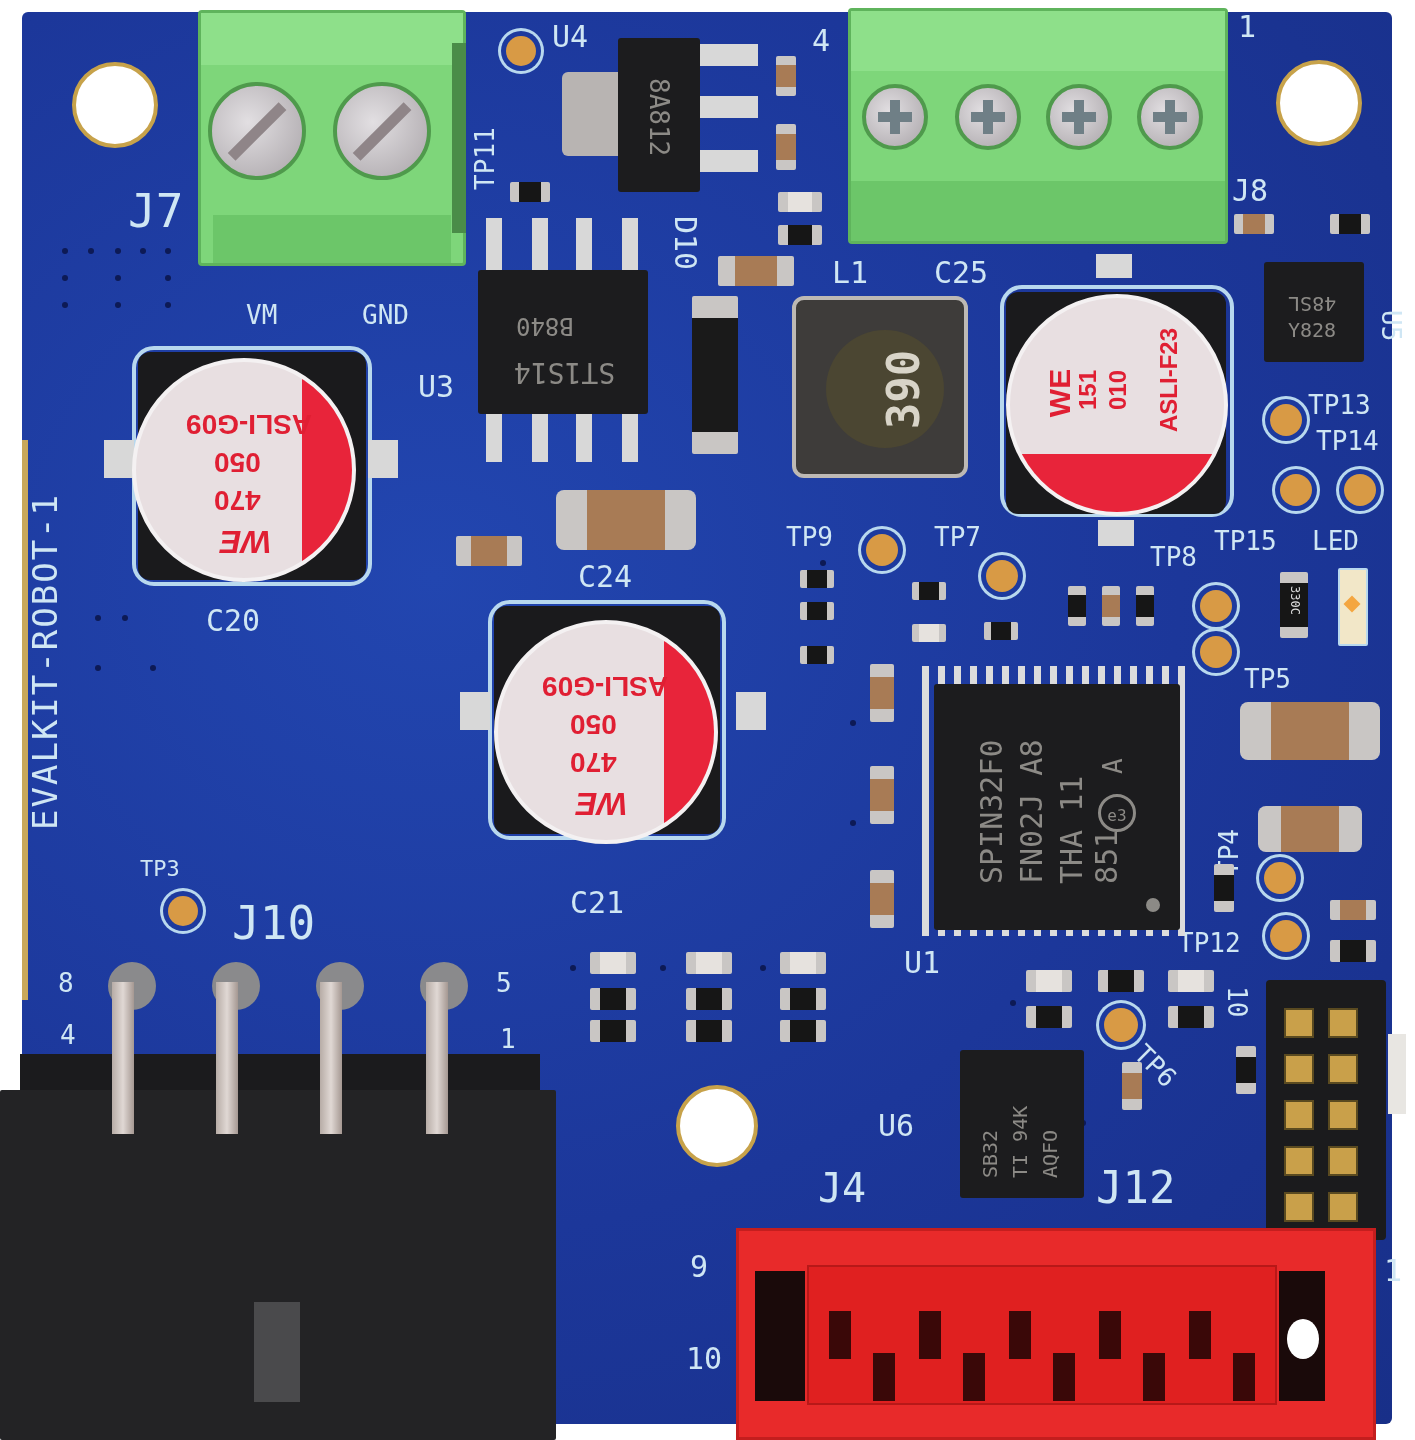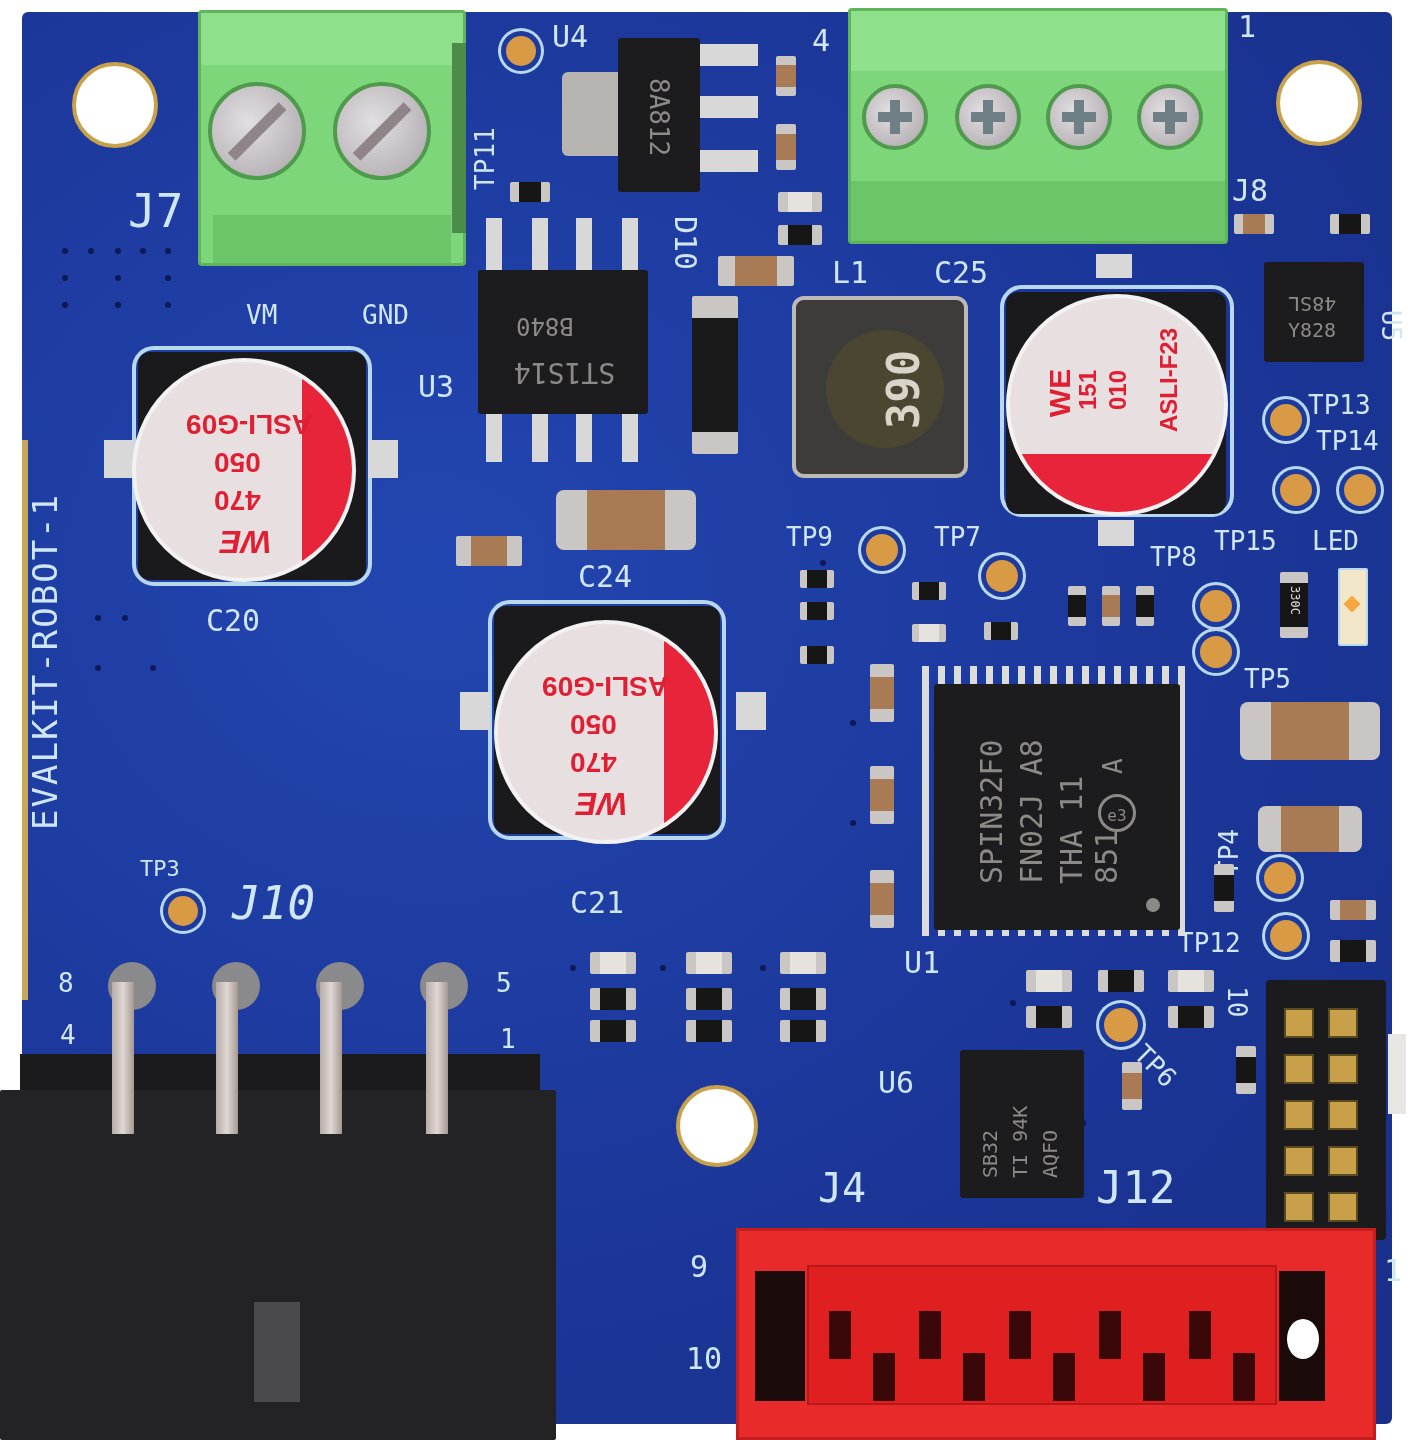--- a/index.html
+++ b/index.html
@@ -281,21 +281,21 @@
 <div class="smd resv" style="left:1236px;top:1046px;width:20px;height:48px;"></div>
 
 <div class="tp" style="left:1104px;top:1008px;width:34px;height:34px;"></div>
 <div class="silk silk-sm" style="left:1148px;top:1040px;transform:rotate(45deg);transform-origin:left top;">TP6</div>
 
 <div class="ic" style="left:960px;top:1050px;width:124px;height:148px;">
   <div class="abs" style="left:18px;top:128px;font-size:20px;transform:rotate(-90deg);transform-origin:left top;">SB32</div>
   <div class="abs" style="left:48px;top:128px;font-size:20px;transform:rotate(-90deg);transform-origin:left top;">TI 94K</div>
   <div class="abs" style="left:78px;top:128px;font-size:20px;transform:rotate(-90deg);transform-origin:left top;">AQFO</div>
 </div>
-<div class="silk silk-md" style="left:878px;top:1068px;text-align:right;">U6</div>
+<div class="silk silk-md" style="left:878px;top:1111px;text-align:right;">U6</div>
 
 <div class="silk silk-md" style="left:1096px;top:1166px;font-size:44px;">J12</div>
 <div class="silk silk-sm" style="left:1224px;top:986px;transform:rotate(90deg);transform-origin:left top;left:1250px;">10</div>
 <div class="black-hdr" style="left:1266px;top:980px;width:120px;height:260px;border-radius:4px;">
   <div class="gold-pad" style="left:18px;top:28px;width:30px;height:30px;"></div>
     <div class="gold-pad" style="left:62px;top:28px;width:30px;height:30px;"></div>
   <div class="gold-pad" style="left:18px;top:74px;width:30px;height:30px;"></div>
     <div class="gold-pad" style="left:62px;top:74px;width:30px;height:30px;"></div>
   <div class="gold-pad" style="left:18px;top:120px;width:30px;height:30px;"></div>
     <div class="gold-pad" style="left:62px;top:120px;width:30px;height:30px;"></div>
@@ -323,21 +323,21 @@
     <div class="red-slot" style="left:450px;top:80px;width:22px;height:48px;"></div>
   <div class="red-slot" style="left:134px;top:122px;width:22px;height:48px;"></div>
     <div class="red-slot" style="left:224px;top:122px;width:22px;height:48px;"></div>
     <div class="red-slot" style="left:314px;top:122px;width:22px;height:48px;"></div>
     <div class="red-slot" style="left:404px;top:122px;width:22px;height:48px;"></div>
     <div class="red-slot" style="left:494px;top:122px;width:22px;height:48px;"></div>
 </div>
 
 <div class="tp" style="left:168px;top:896px;width:30px;height:30px;"></div>
 <div class="silk silk-sm" style="left:140px;top:858px;font-size:22px;">TP3</div>
-<div class="silk silk-lg" style="left:232px;top:880px;font-style:italic;">J10</div>
+<div class="silk silk-lg" style="left:232px;top:900px;">J10</div>
 <div class="silk silk-sm" style="left:58px;top:970px;">8</div>
 <div class="silk silk-sm" style="left:60px;top:1022px;">4</div>
 <div class="silk silk-sm" style="left:496px;top:970px;">5</div>
 <div class="silk silk-sm" style="left:500px;top:1026px;">1</div>
 <div class="black-hdr" style="left:20px;top:1054px;width:520px;height:60px;"></div>
 <div class="black-hdr" style="left:0;top:1090px;width:556px;height:350px;border-radius:2px;background:#232325;">
   <div class="abs" style="left:254px;top:212px;width:46px;height:100px;background:#4a4a4c;"></div>
 </div>
 <div class="abs" style="left:108px;top:962px;width:48px;height:48px;border-radius:50%;background:#8a8a8c;"></div>
 <div class="abs" style="left:212px;top:962px;width:48px;height:48px;border-radius:50%;background:#8a8a8c;"></div>

